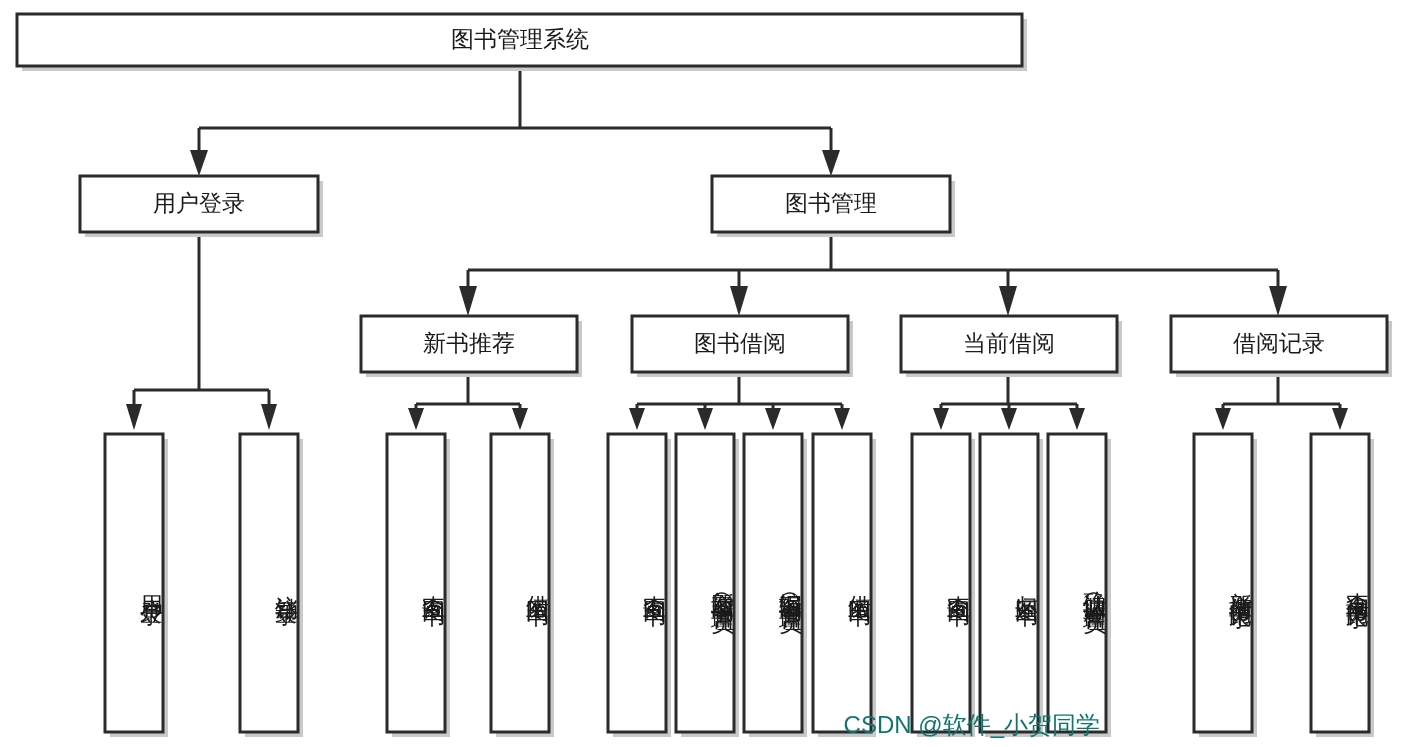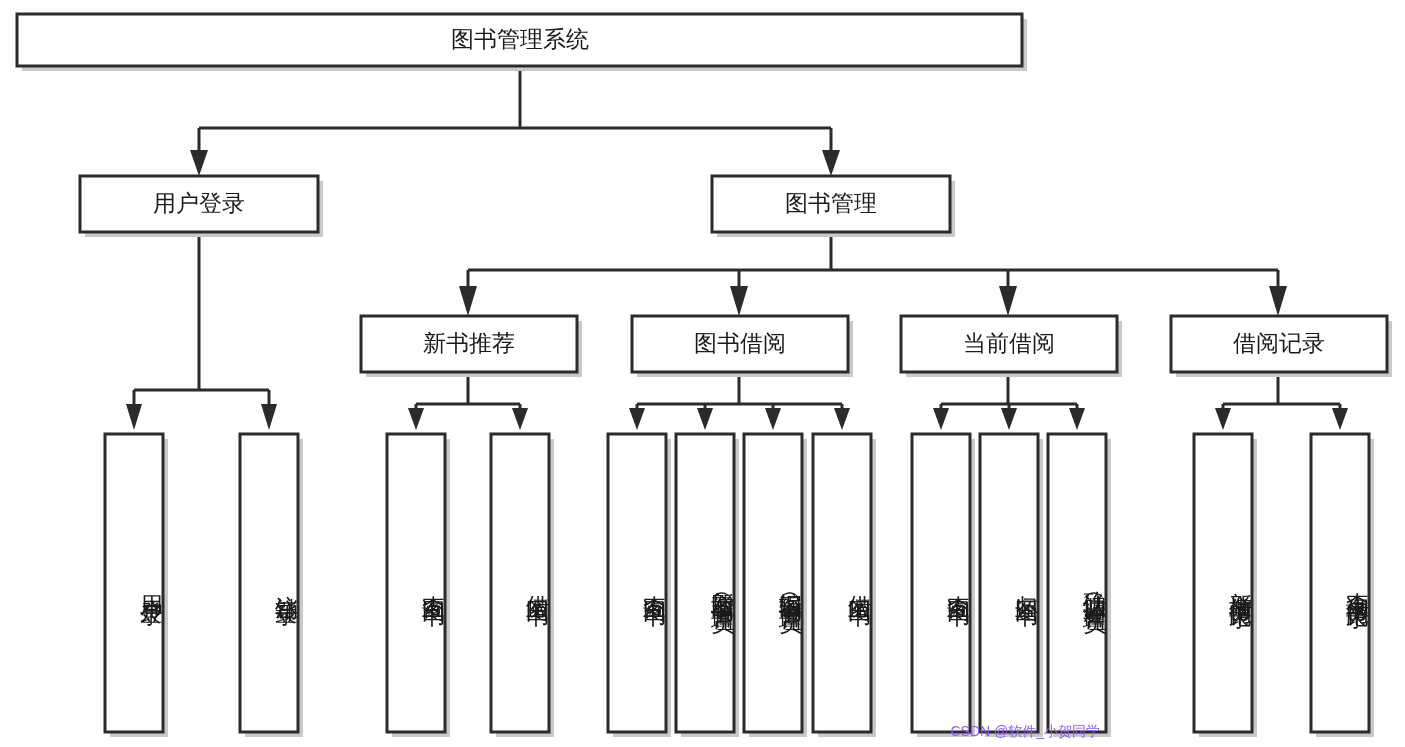--- a/index.html
+++ b/index.html
@@ -65,22 +65,22 @@
     line-height: 1;
     white-space: nowrap;
     pointer-events: none;
     text-align: center;
   }
   #watermark {
     position: absolute;
     right: 14px;
     bottom: 6px;
     font-family: "Liberation Sans", "DejaVu Sans", sans-serif;
-    font-size: 14px;
-    color: #8b5cf6;
+    font-size: 24px;
+    color: #0f766e;
     white-space: nowrap;
     pointer-events: none;
   }
 </style>
 </head>
 <body>
 
 <div id="diagram-root">
 
   <svg class="diagram" viewBox="0 0 1405 747" xmlns="http://www.w3.org/2000/svg">

